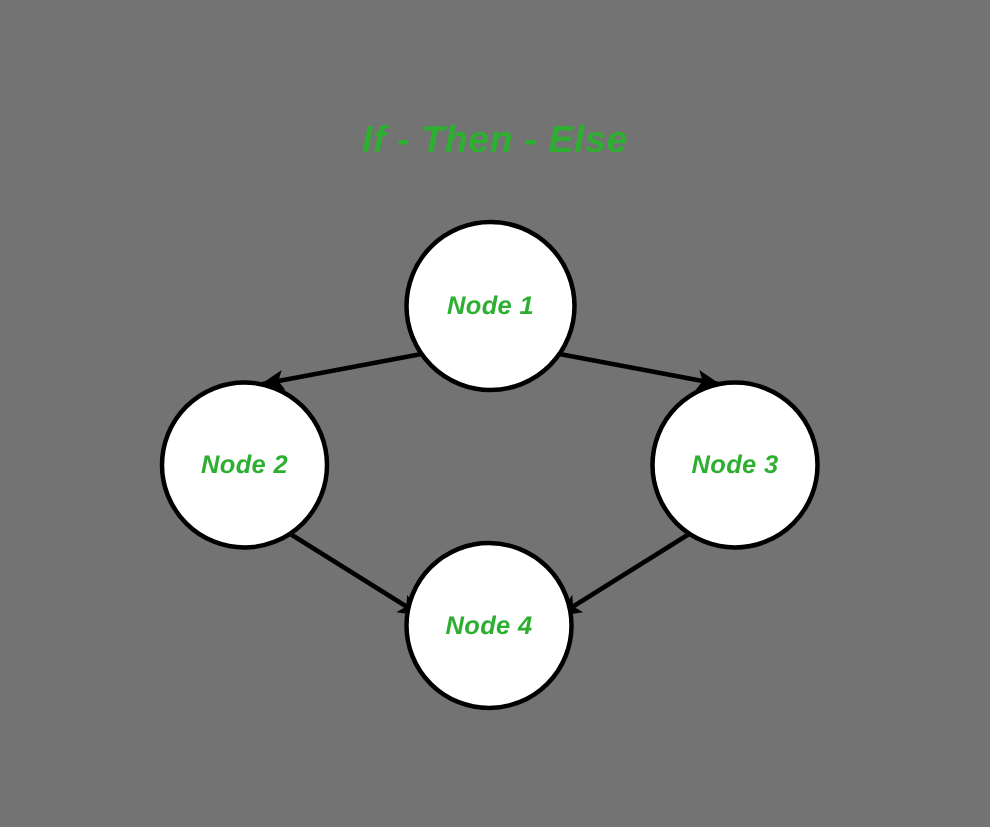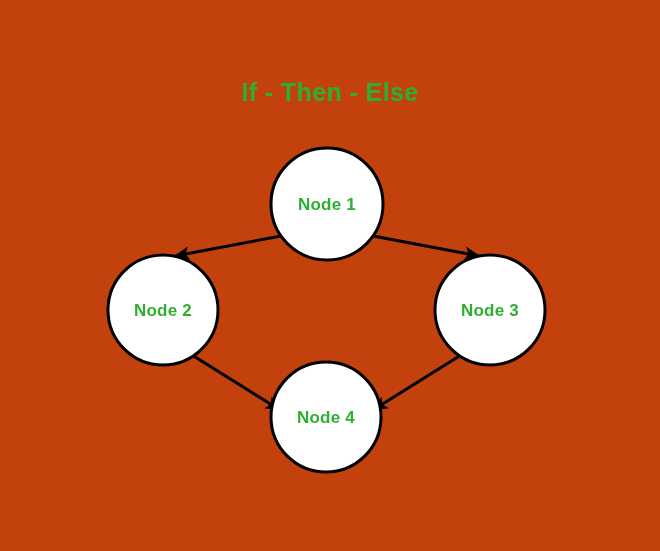--- a/index.html
+++ b/index.html
@@ -11,21 +11,22 @@
   body {
     width: 660px;
     height: 551px;
     overflow: hidden;
     font-family: "Liberation Sans", sans-serif;
   }
   #canvas {
     position: relative;
     width: 660px;
     height: 551px;
-    background: #c2410c;
+    background: #737373;
+    font-style: italic;
   }
   #diagram-svg {
     position: absolute;
     top: 0;
     left: 0;
     width: 660px;
     height: 551px;
     display: block;
   }
   .diagram-title {

